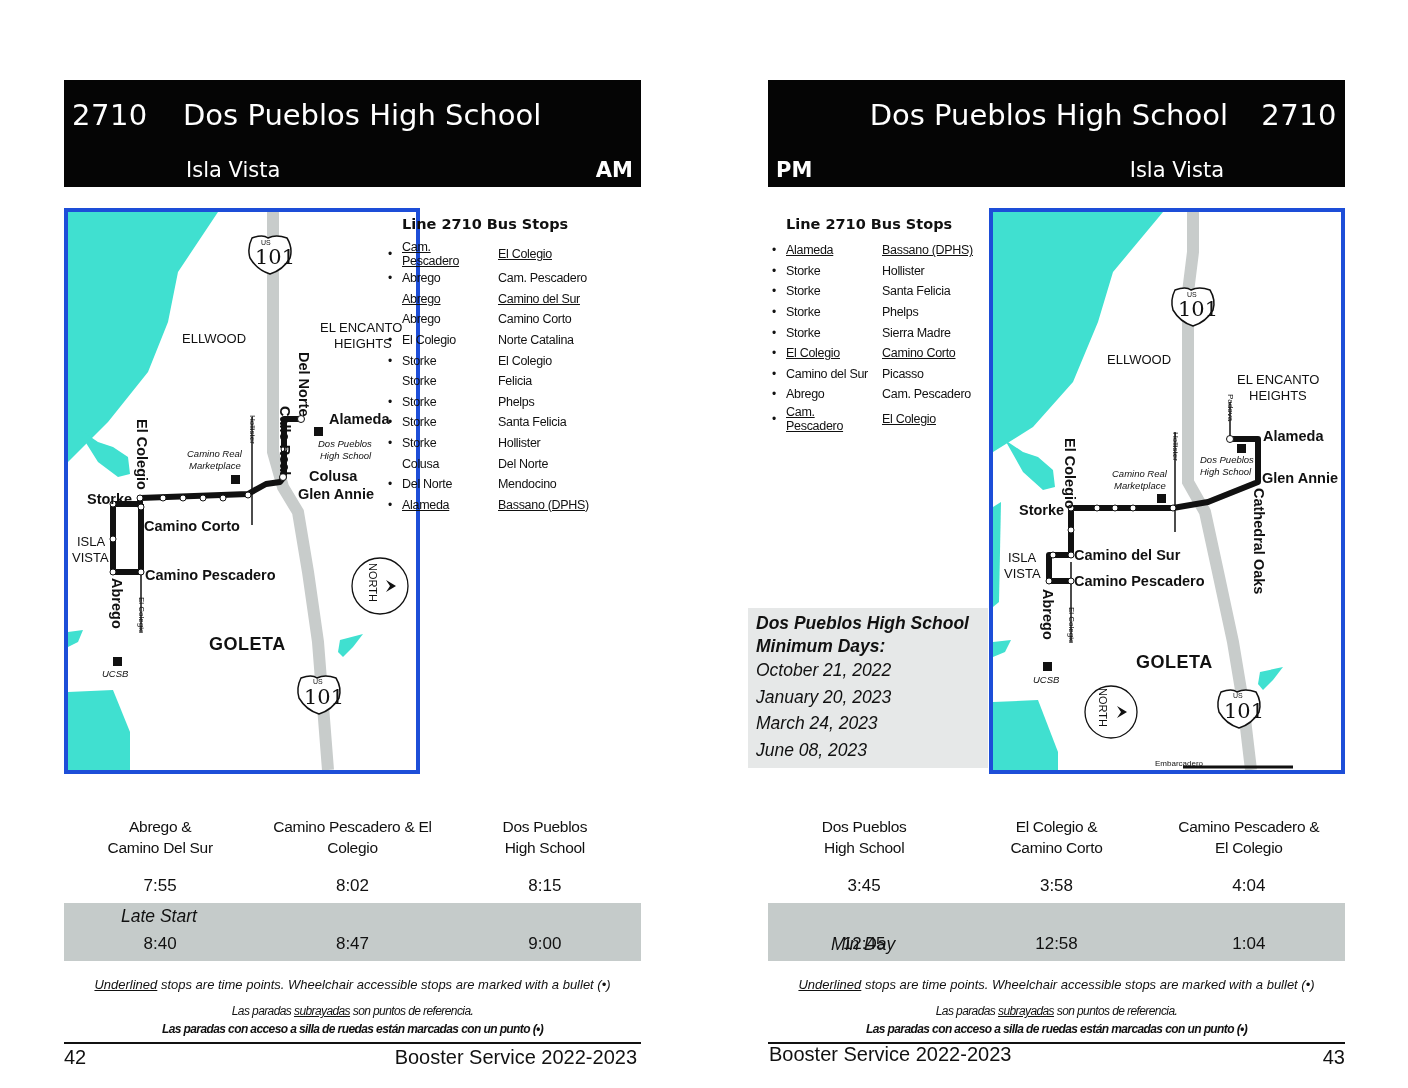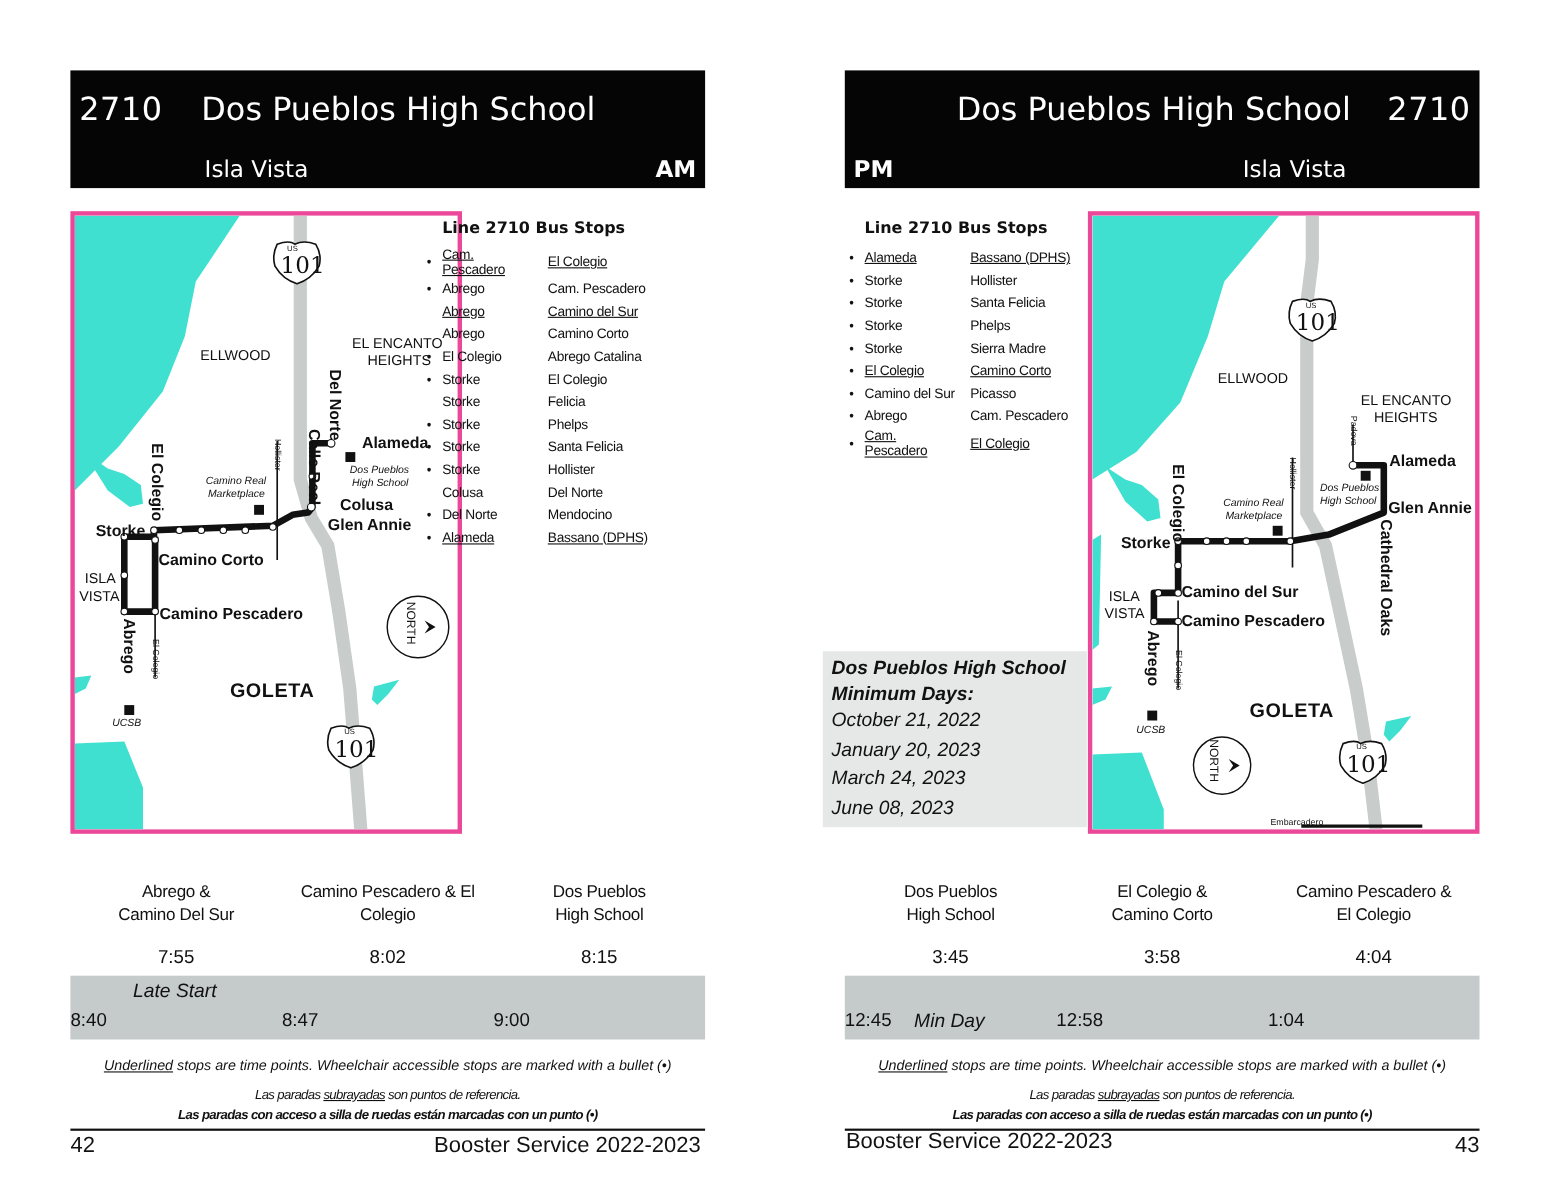--- a/index.html
+++ b/index.html
@@ -1,39 +1,39 @@
 <!DOCTYPE html>
 <html><head>
 <meta charset="utf-8">
 <style>
   * { box-sizing: border-box; margin: 0; padding: 0; }
   html, body { width: 1408px; height: 1088px; background: #ffffff; overflow: hidden; }
   body { position: relative; font-family: "Liberation Sans", sans-serif; color: #111; }
 
-  .page { position: absolute; top: 0; width: 704px; height: 848px; }
+  .page { position: absolute; top: 16px; width: 704px; height: 848px; }
   .page.left { left: 0; }
   .page.right { left: 704px; }
 
   .header { position: absolute; top: 64px; width: 577px; height: 107px; background: #050505; color: #fff; font-family: "DejaVu Sans", sans-serif; }
   .left .header { left: 64px; }
   .right .header { left: 64px; }
   .header .num { position: absolute; top: 18px; font-size: 29px; font-weight: 500; letter-spacing: 0.5px; }
   .header .title { position: absolute; top: 18px; font-size: 29px; font-weight: 500; }
   .header .sub { position: absolute; top: 78px; font-size: 21px; }
   .header .period { position: absolute; top: 78px; font-size: 21px; font-weight: 600; }
   .left .header .num { left: 8px; }
   .left .header .title { left: 119px; }
   .left .header .sub { left: 122px; }
   .left .header .period { right: 8px; }
   .right .header .num { right: 8px; }
   .right .header .title { right: 117px; }
   .right .header .sub { right: 121px; }
   .right .header .period { left: 8px; }
 
-  .map { position: absolute; top: 192px; width: 356px; height: 566px; border: 4px solid #ec4899; background: #fff; overflow: hidden; }
+  .map { position: absolute; top: 192px; width: 356px; height: 566px; border: 4px solid #1d4ed8; background: #fff; overflow: hidden; }
   .left .map { left: 64px; }
   .right .map { left: 285px; }
   .map svg { position: absolute; left: 0; top: 0; }
   .map .lbl { position: absolute; font-family: "Liberation Sans", sans-serif; white-space: nowrap; color: #111; }
   .lbl.region { font-size: 13px; text-align: center; line-height: 16px; }
   .lbl.stop { font-size: 14.5px; font-weight: bold; }
   .lbl.big { font-size: 18px; font-weight: bold; letter-spacing: 0.5px; }
   .lbl.small-it { font-size: 9.5px; font-style: italic; text-align: center; line-height: 12px; }
   .lbl.vert { writing-mode: vertical-rl; }
   .lbl.vert-bold { writing-mode: vertical-rl; font-size: 14.5px; font-weight: bold; }
@@ -55,21 +55,21 @@
   .mindays .h { font-weight: bold; line-height: 22.5px; }
 
   .sched { position: absolute; top: 800px; left: 64px; width: 577px; }
   .sched .cols { display: flex; height: 52px; }
   .sched .col { flex: 1; text-align: center; font-size: 15.5px; line-height: 21px; letter-spacing: -0.3px; }
   .sched .times { display: flex; height: 35px; align-items: center; }
   .sched .times div { flex: 1; text-align: center; font-size: 17px; }
   .sched .alt { background: #c5cbca; height: 58px; position: relative; }
   .sched .alt .altlbl { position: absolute; top: 3px; font-style: italic; font-size: 17.5px; }
   .sched .alt .row { position: absolute; top: 31px; left: 0; right: 0; display: flex; }
-  .sched .alt .row div { flex: 1; text-align: left; font-size: 17px; }
+  .sched .alt .row div { flex: 1; text-align: center; font-size: 17px; }
   .left .sched .altlbl { left: 57px; }
   .right .sched .altlbl { left: 63px; margin-top: 28px; }
 
   .note { position: absolute; left: 64px; width: 577px; text-align: center; font-style: italic; }
   .note.en { top: 961px; font-size: 13px; }
   .note.es1 { top: 988px; font-size: 12px; letter-spacing: -0.6px; }
   .note.es2 { top: 1006px; font-size: 12px; letter-spacing: -0.6px; font-weight: bold; }
   .rule { position: absolute; left: 64px; width: 577px; top: 1026px; height: 2px; background: #111; }
   .footer { position: absolute; top: 1030px; font-family: Liberation Sans, sans-serif; font-size: 20px; }
 </style>
@@ -185,21 +185,21 @@
             <td class="c2 u">Camino del Sur</td>
           </tr>
           <tr>
             <td class="b"></td>
             <td class="c1">Abrego</td>
             <td class="c2">Camino Corto</td>
           </tr>
           <tr>
             <td class="b">•</td>
             <td class="c1">El Colegio</td>
-            <td class="c2">Abrego Catalina</td>
+            <td class="c2">Norte Catalina</td>
           </tr>
           <tr>
             <td class="b">•</td>
             <td class="c1">Storke</td>
             <td class="c2">El Colegio</td>
           </tr>
           <tr>
             <td class="b"></td>
             <td class="c1">Storke</td>
             <td class="c2">Felicia</td>

